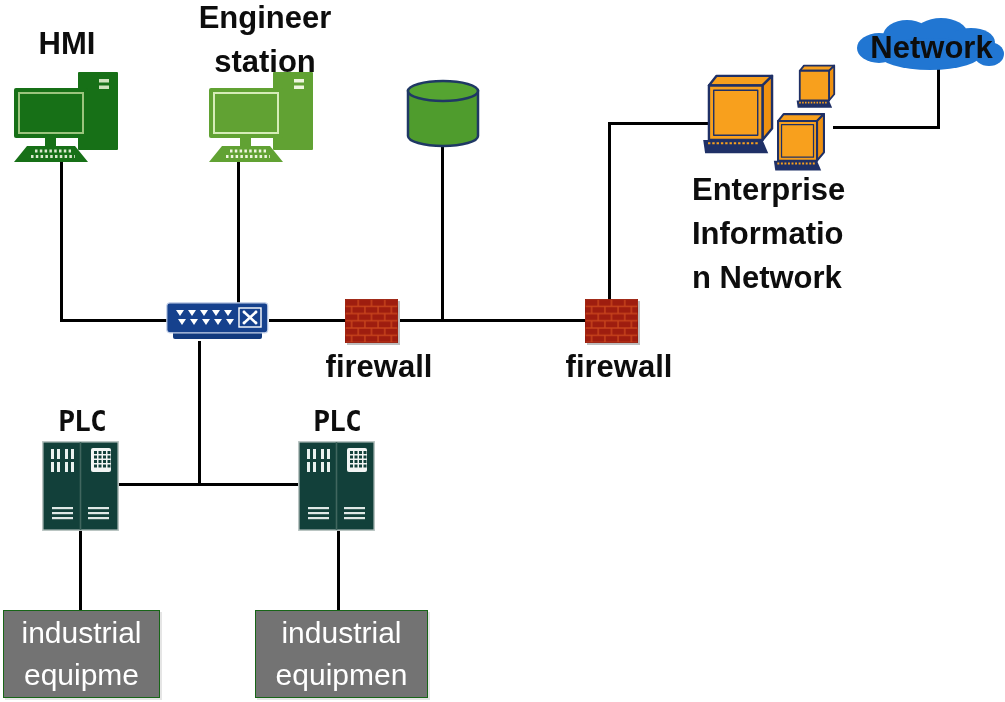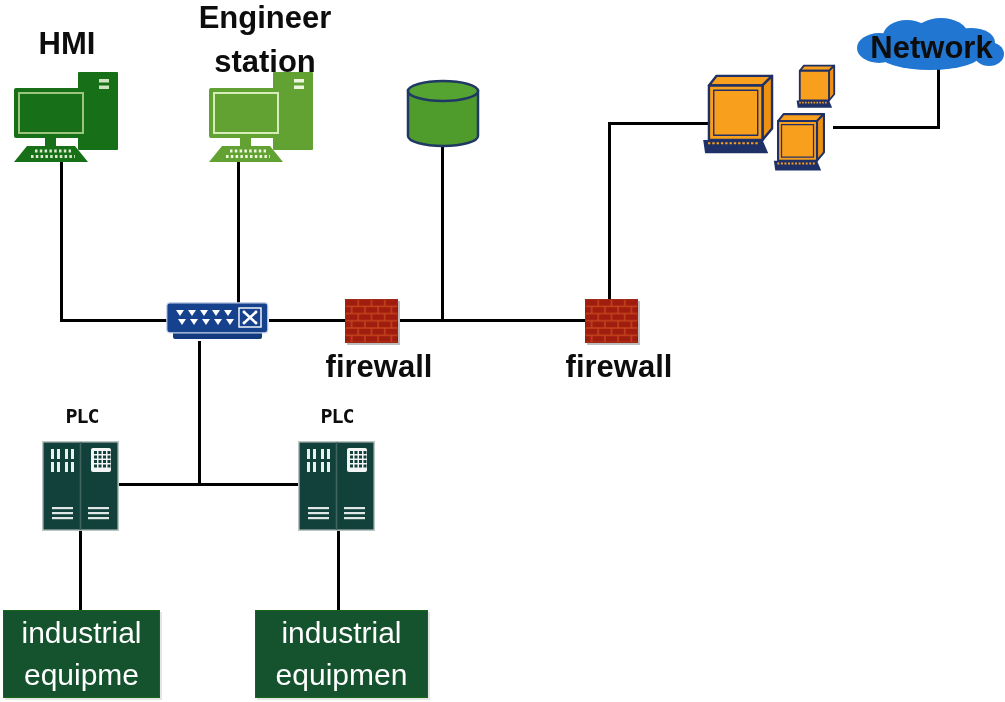--- a/index.html
+++ b/index.html
@@ -3,32 +3,32 @@
 <meta charset="utf-8">
 <style>
   html,body{margin:0;padding:0;background:#fff;}
   #stage{position:relative;width:1005px;height:702px;background:#ffffff;overflow:hidden;
          font-family:"Liberation Sans",sans-serif;}
   .edge{position:absolute;background:#000;}
   .node{position:absolute;}
   .lbl{position:absolute;font-weight:700;font-size:31px;color:#0d0d0d;text-align:center;
        white-space:pre-line;line-height:1.42;letter-spacing:0px;}
   .lbl.left{text-align:left;}
-  .plc-lbl{font-family:"DejaVu Sans Mono",monospace;font-size:20px;letter-spacing:-1px;}
+  .plc-lbl{font-family:"DejaVu Sans Mono",monospace;font-size:28px;letter-spacing:-1px;}
   
   .pc-dark .tower,.pc-dark .body{fill:#177017;}
   .pc-dark .screen{stroke:#9cc47e;}
   .pc-dark .dash{fill:#cfe3bd;}
   .pc-dark .keys{stroke:#dcead0;}
   .pc-light .tower,.pc-light .body{fill:#61a233;}
   .pc-light .screen{stroke:#d6ecb8;}
   .pc-light .dash{fill:#eef6de;}
   .pc-light .keys{stroke:#eef6de;}
   .firewall svg{filter:drop-shadow(2px 2px 0 #bdbdbd);}
-  .equip{position:absolute;background:#14532d;border:1px solid #176517;
+  .equip{position:absolute;background:#737373;border:1px solid #176517;
          box-shadow:2px 2px 0 rgba(0,0,0,0.10);
          display:flex;align-items:center;justify-content:center;}
   .equip .equip-text{font-weight:400;font-size:30px;color:#ffffff;text-align:center;
          white-space:pre-line;line-height:1.4;}
 </style>
 </head>
 <body>
 
 <div id="stage">
 
@@ -280,18 +280,21 @@
   </div>
   <div class="equip" style="left:255px;top:610px;width:171px;height:86px;">
     <div class="equip-text">industrial
 equipmen</div>
   </div>
 
   <div class="lbl" style="left:14px;top:22px;width:106px;text-align:center;">HMI</div>
   <div class="lbl" style="left:182px;top:-4px;width:166px;">Engineer
 station</div>
   <div class="lbl" style="left:858px;top:26px;width:147px;z-index:2;">Network</div>
+  <div class="lbl left" style="left:692px;top:168px;width:180px;">Enterprise
+Informatio
+n Network</div>
   <div class="lbl" style="left:318px;top:345px;width:122px;">firewall</div>
   <div class="lbl" style="left:558px;top:345px;width:122px;">firewall</div>
   <div class="lbl plc-lbl" style="left:46px;top:402px;width:72px;">PLC</div>
   <div class="lbl plc-lbl" style="left:301px;top:402px;width:72px;">PLC</div>
 
 </div>
 
 </body></html>

